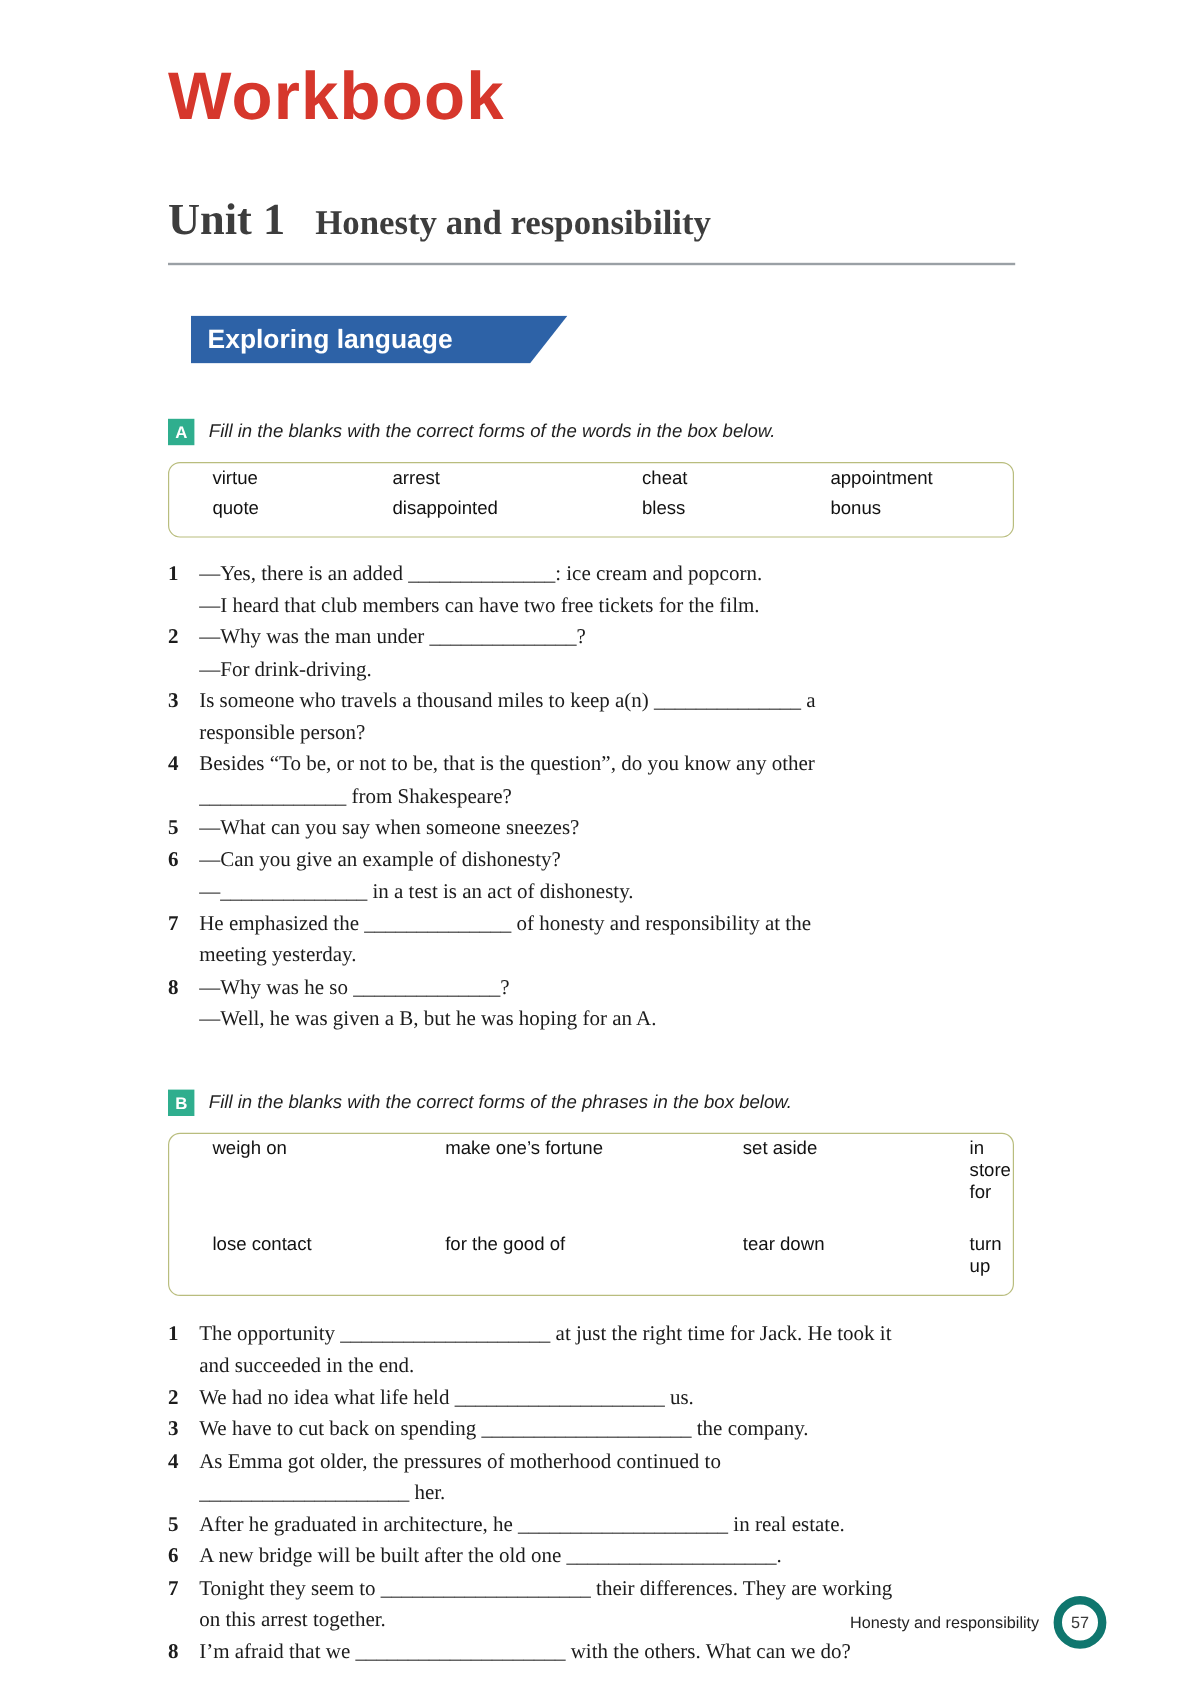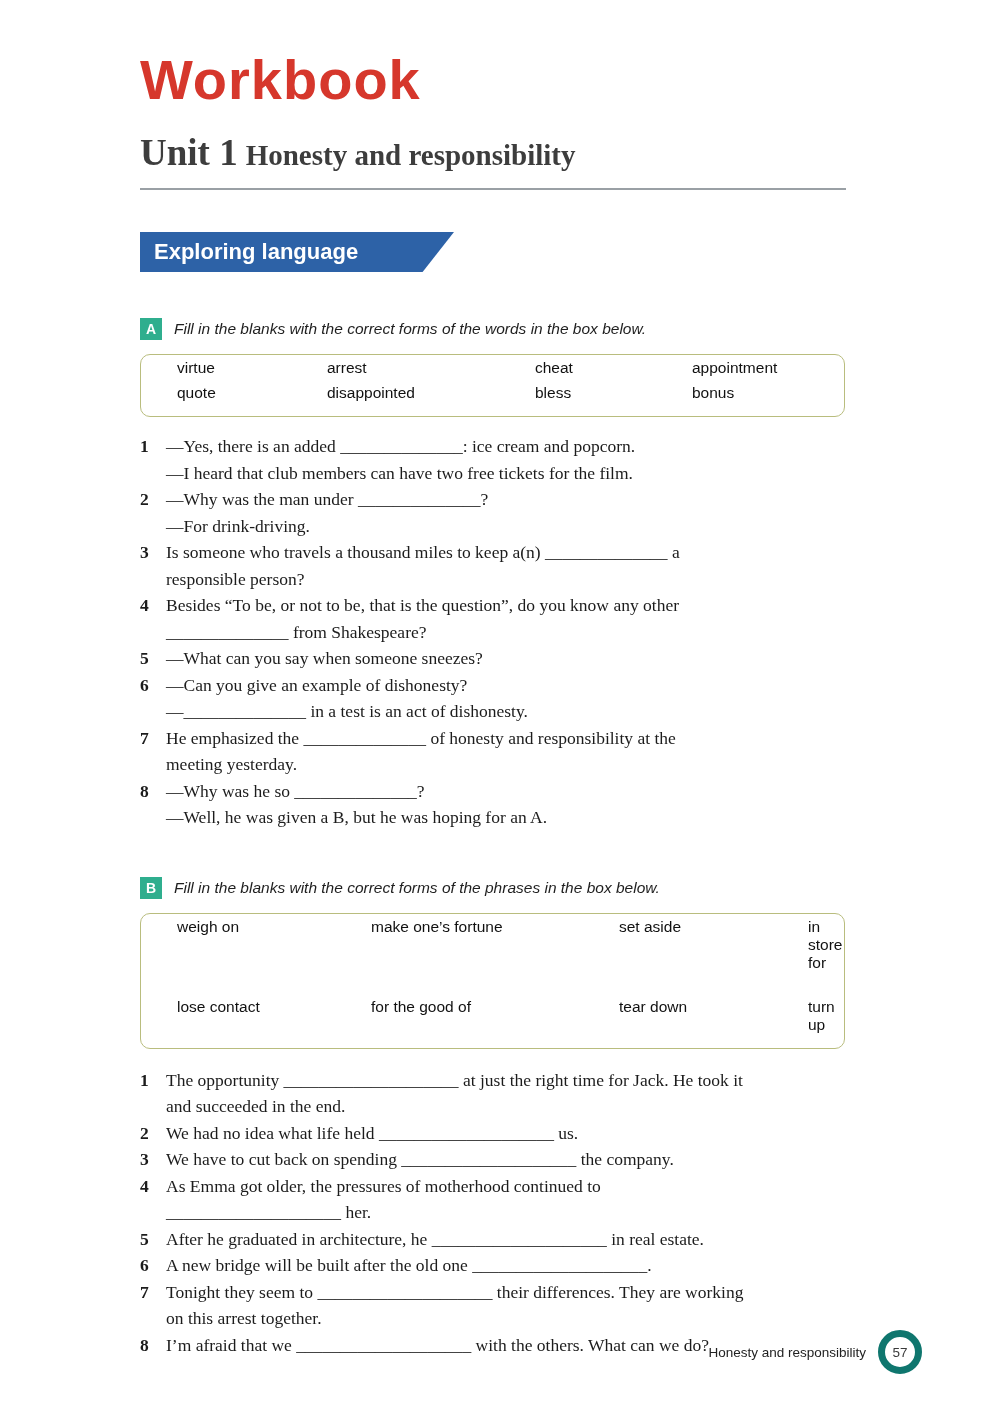--- a/index.html
+++ b/index.html
@@ -10,35 +10,35 @@
   .workbook-title {
     margin-top:52px;
     font-family:"Liberation Sans", sans-serif;
     font-weight:bold;
     font-size:56px;
     letter-spacing:1px;
     color:#d6372c;
     line-height:1;
   }
 
-  .unit-row { display:flex; align-items:baseline; gap:8px; margin-top:23px; color:#3d3d3d; }
+  .unit-row { display:flex; align-items:baseline; gap:25px; margin-top:54px; color:#3d3d3d; }
   .unit-label { font-weight:bold; font-size:37px; font-family:"Liberation Serif", serif; }
   .unit-title { font-weight:bold; font-size:29px; font-family:"Liberation Serif", serif; }
   .unit-rule { border:none; border-top:2px solid #9aa0a5; margin:14px 0 0 0; width:706px; }
 
   .banner {
     margin-top:42px;
     width:300px; height:40px;
     background:#2d62a7;
     clip-path:polygon(0 0, 100% 0, 90% 100%, 0 100%);
     display:flex; align-items:center;
     padding-left:14px;
     color:#ffffff;
     font-family:"Liberation Sans", sans-serif;
-    font-weight:bold; font-size:22px;
+    font-weight:bold; font-size:22px;margin-left:19px;
   }
 
   .section-head { display:flex; align-items:center; gap:12px; margin-top:46px; }
   .sec-badge {
     width:22px; height:22px; flex:none;
     background:#2fae8e; color:#ffffff;
     font-family:"Liberation Sans", sans-serif; font-weight:bold; font-size:14px;
     display:flex; align-items:center; justify-content:center;
   }
   .instruction {

